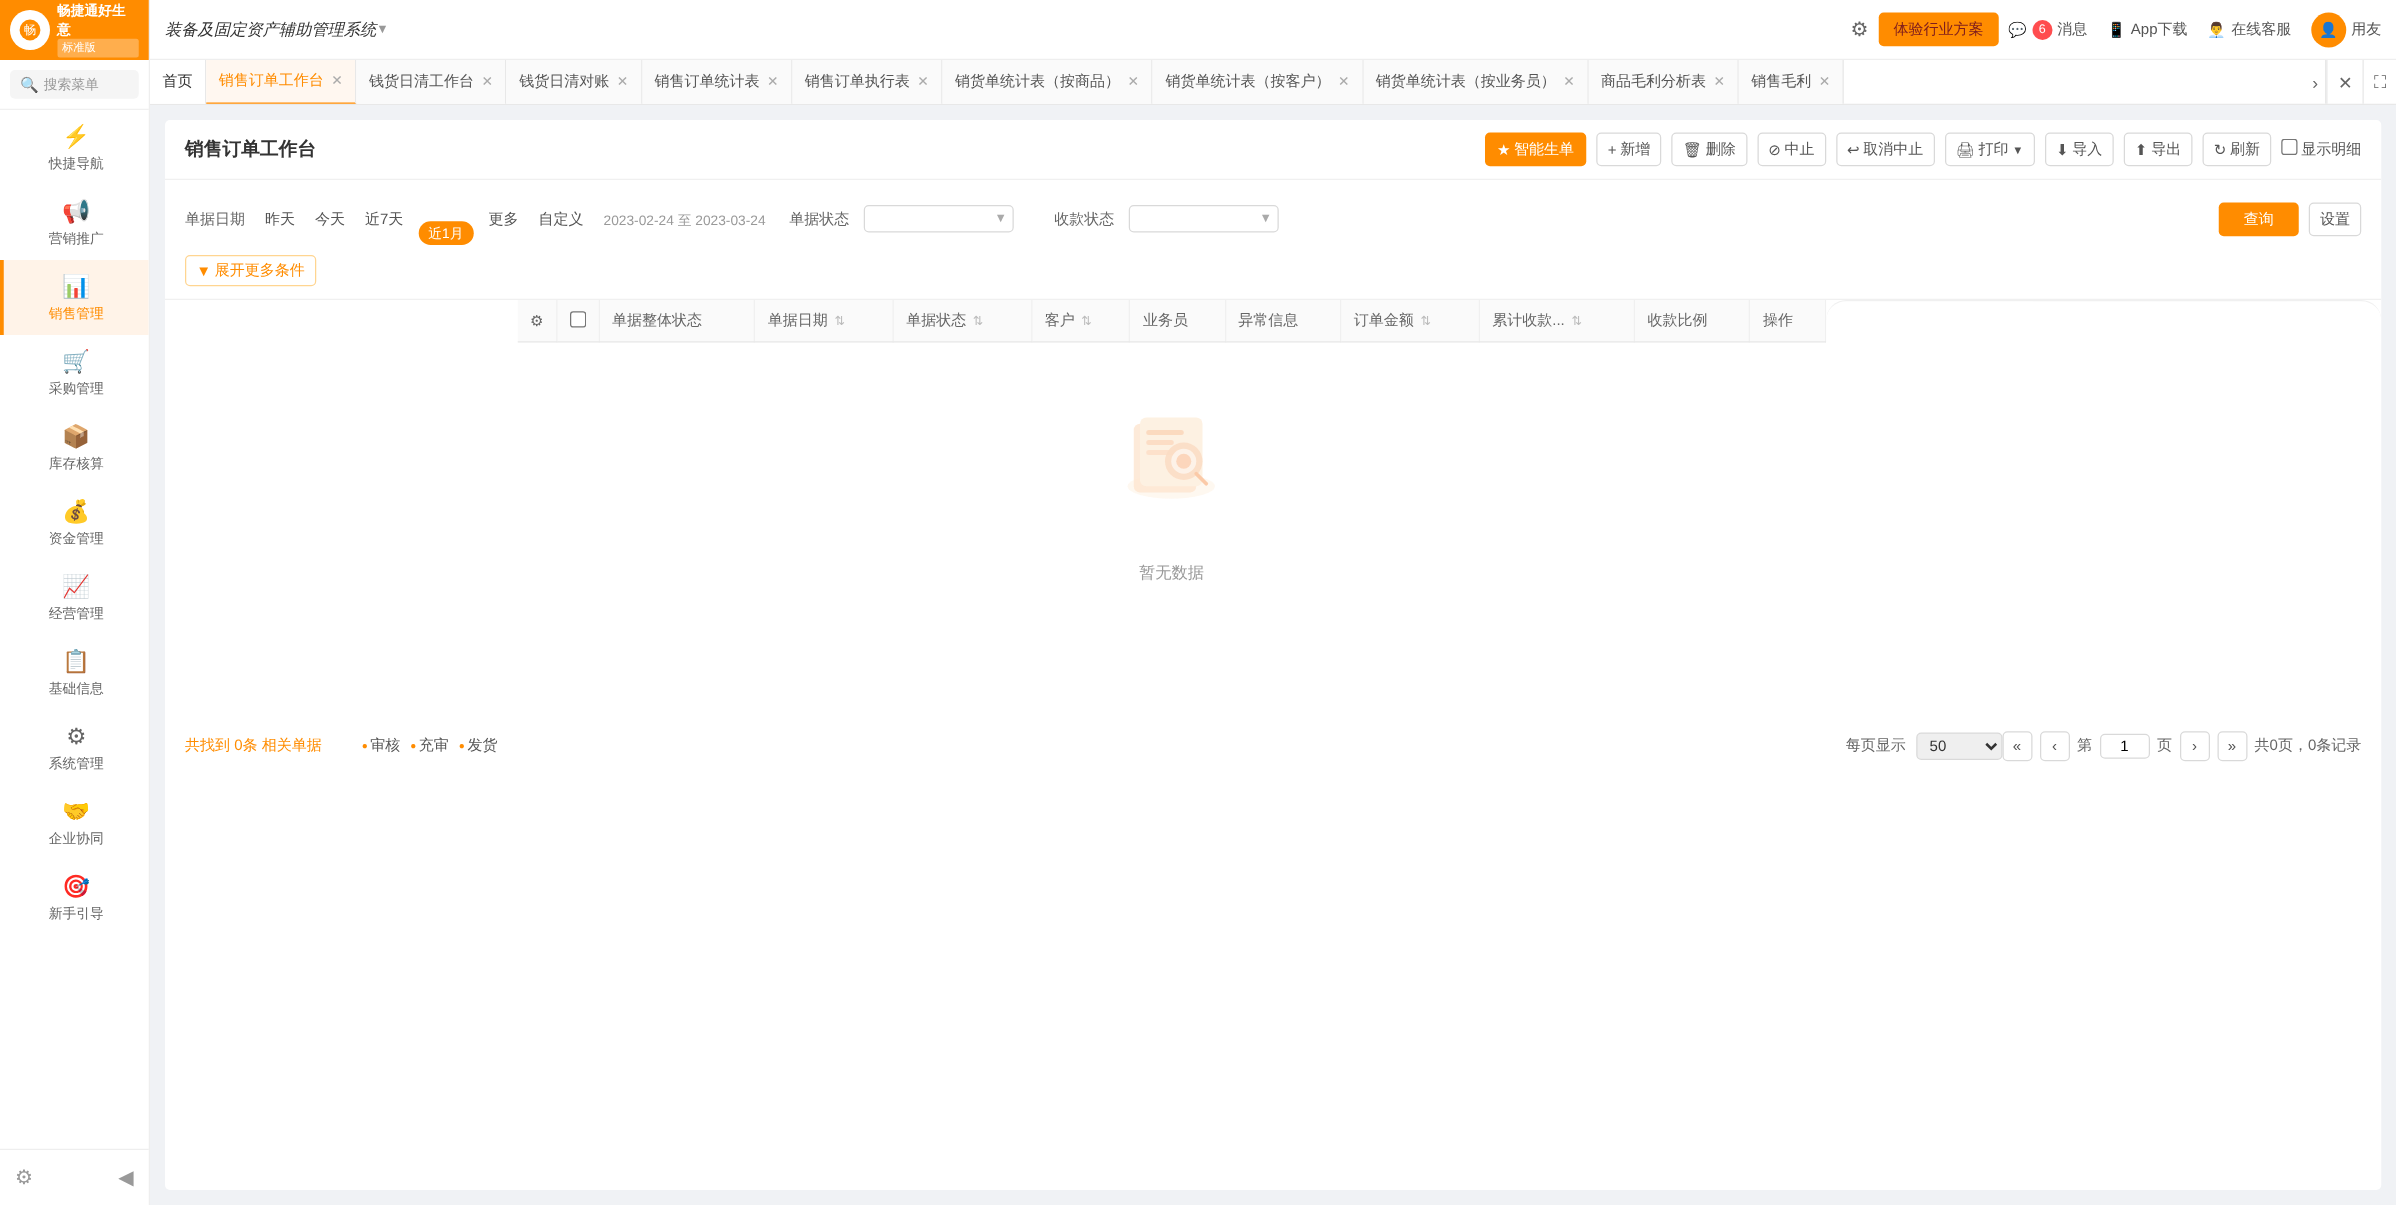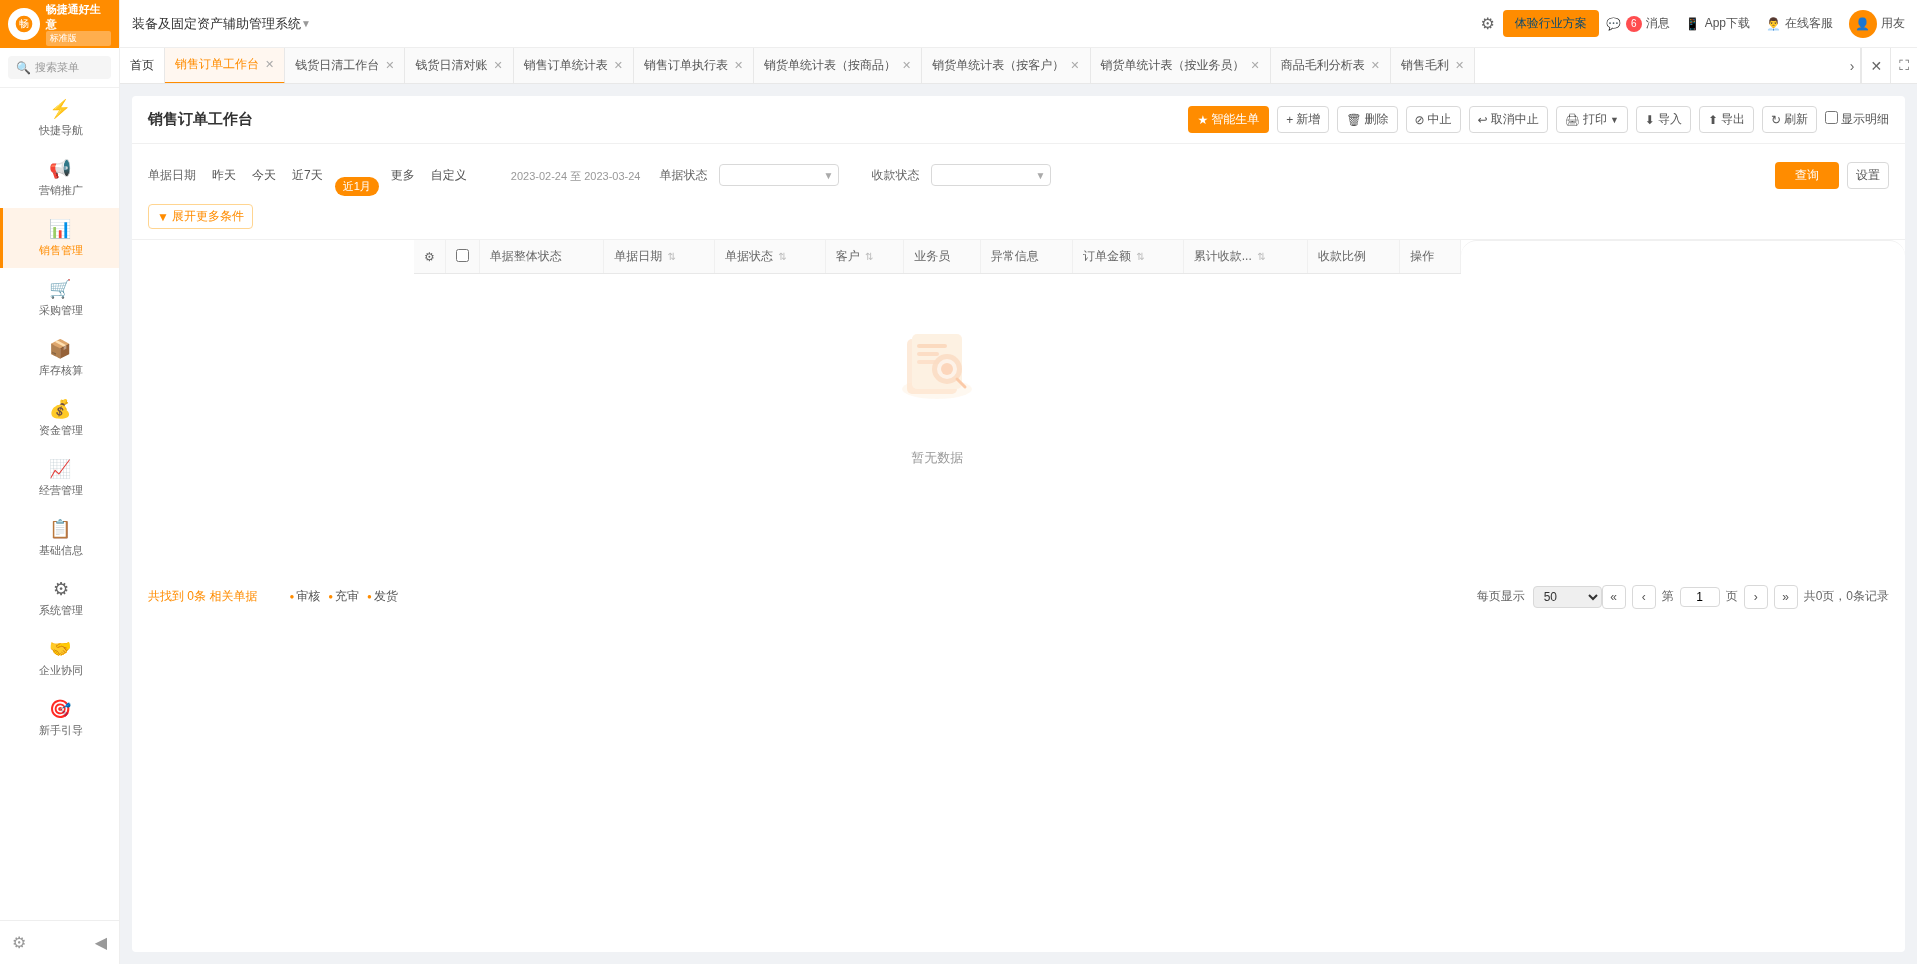--- a/index.html
+++ b/index.html
@@ -23,24 +23,24 @@
     .nav-item-label { font-size: 11px; text-align: center; }
     .sidebar-footer { padding: 8px; display: flex; justify-content: space-between; border-top: 1px solid #eee; }
     .sidebar-footer-btn { color: #999; cursor: pointer; font-size: 16px; padding: 4px; }
 
     
     .main { flex: 1; display: flex; flex-direction: column; overflow: hidden; }
 
     
     .topbar { height: 48px; background: #fff; border-bottom: 1px solid #eee; display: flex; align-items: center; padding: 0 12px; gap: 8px; flex-shrink: 0; }
     .topbar-title { font-size: 13px; color: #333; flex: 1; display: flex; align-items: center; gap: 8px; }
-    .topbar-dropdown { display: flex; align-items: center; gap: 0; cursor: pointer; }
+    .topbar-dropdown { display: flex; align-items: center; gap: 0; cursor: pointer; font-style: italic; }
     .topbar-dropdown-arrow { color: #999; font-size: 10px; }
     .topbar-settings { color: #666; cursor: pointer; font-size: 16px; }
-    .topbar-btn-experience { background: #ff8c00; color: #0c4a6e; border: none; border-radius: 4px; padding: 5px 12px; cursor: pointer; font-size: 12px; }
+    .topbar-btn-experience { background: #ff8c00; color: #7f1d1d; border: none; border-radius: 4px; padding: 5px 12px; cursor: pointer; font-size: 12px; }
     .topbar-right { display: flex; align-items: center; gap: 16px; margin-left: auto; }
     .topbar-right-item { display: flex; align-items: center; gap: 4px; cursor: pointer; color: #555; font-size: 12px; }
     .topbar-avatar { width: 28px; height: 28px; background: #ff8c00; border-radius: 50%; display: flex; align-items: center; justify-content: center; color: #fff; font-size: 12px; }
 
     
     .tabbar { height: 36px; background: #fff; border-bottom: 1px solid #e8e8e8; display: flex; align-items: center; overflow: hidden; flex-shrink: 0; }
     .tab-item { height: 36px; display: flex; align-items: center; padding: 0 10px; border-right: 1px solid #e8e8e8; cursor: pointer; white-space: nowrap; font-size: 12px; color: #555; flex-shrink: 0; background: #fafafa; gap: 4px; }
     .tab-item.home { background: #fff; color: #333; }
     .tab-item.active { background: #fff7f0; color: #ff8c00; border-bottom: 2px solid #ff8c00; }
     .tab-close { color: #aaa; font-size: 11px; margin-left: 2px; }
@@ -67,21 +67,21 @@
     .filter-tab.active { background: #fff; color: #ff8c00; border-color: #ff8c00; font-weight: bold; }
     .badge-red { background: #ff4d4f; color: #fff; border-radius: 8px; padding: 0 5px; font-size: 10px; margin-left: 2px; }
 
     
     .filter-bar { padding: 10px 16px; border-bottom: 1px solid #f0f0f0; display: flex; flex-direction: column; gap: 8px; }
     .filter-row { display: flex; align-items: center; gap: 12px; flex-wrap: wrap; }
     .filter-label { color: #666; font-size: 12px; white-space: nowrap; }
     .filter-date-options { display: flex; gap: 8px; align-items: center; }
     .filter-date-btn { color: #555; cursor: pointer; font-size: 12px; padding: 2px 4px; }
     .filter-date-btn.active-month { background: #ff8c00; color: #fff; border-radius: 10px; padding: 2px 8px; font-size: 11px; margin-top: 23px; }
-    .filter-date-range { color: #999; font-size: 11px; margin-top: 2px; margin-left: 28px; }
+    .filter-date-range { color: #999; font-size: 11px; margin-top: 2px; }
     .filter-select { border: 1px solid #d9d9d9; border-radius: 4px; padding: 3px 24px 3px 8px; font-size: 12px; color: #333; background: #fff; cursor: pointer; appearance: none; min-width: 120px; }
     .filter-select-wrapper { position: relative; display: inline-block; }
     .filter-select-arrow { position: absolute; right: 6px; top: 50%; transform: translateY(-50%); color: #aaa; pointer-events: none; font-size: 10px; }
     .expand-btn { color: #ff8c00; cursor: pointer; font-size: 12px; display: flex; align-items: center; gap: 3px; border: 1px solid #ffd591; border-radius: 4px; padding: 3px 8px; }
 
     
     .table-section { flex: 1; display: flex; flex-direction: row; overflow: hidden; }
     .table-info-bar { padding: 8px 16px; display: flex; align-items: center; justify-content: space-between; }
     .table-info-text { color: #666; font-size: 12px; }
     .table-info-text span { color: #ff8c00; }

